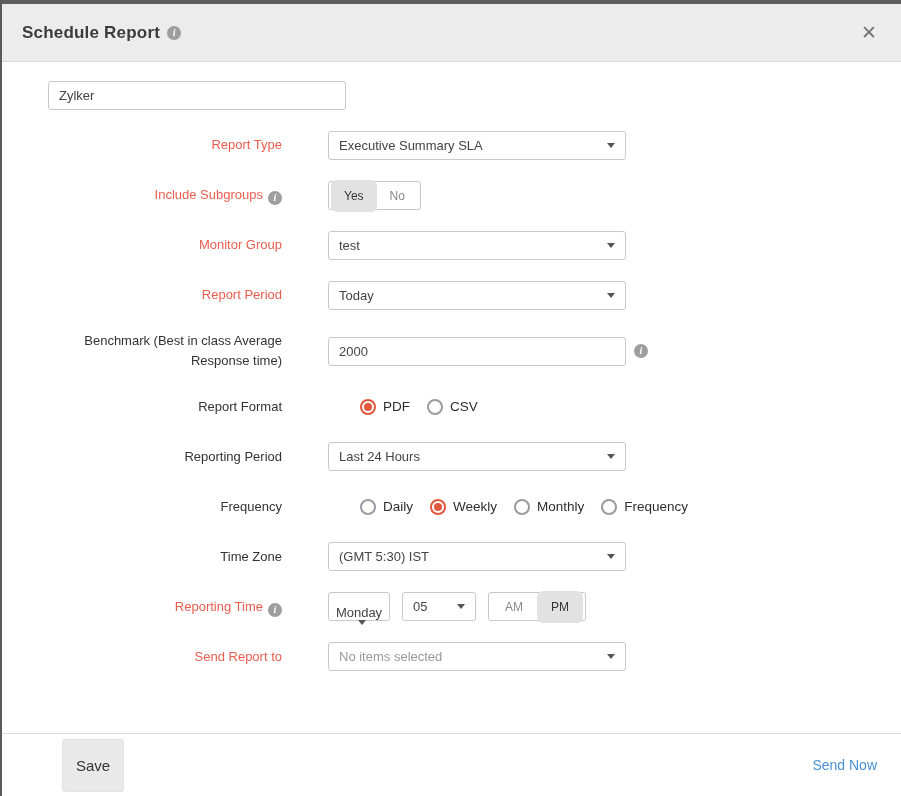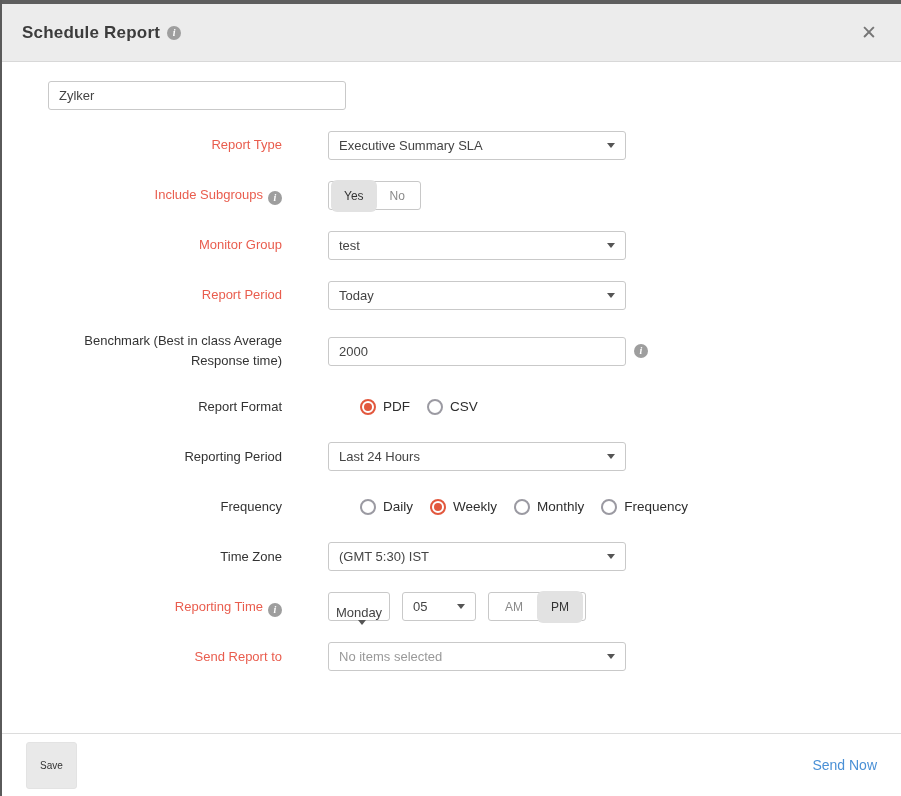--- a/index.html
+++ b/index.html
@@ -70,21 +70,21 @@
   .radio.sel::after { content:''; position:absolute; left:2px; top:2px; right:2px; bottom:2px; border-radius:50%; background:#e2583e; }
 
   .benchmark-info { margin-left:8px; }
 
   .modal-footer {
     height:63px; flex-shrink:0; border-top:1px solid #dcdcdc; background:#fff;
     display:flex; align-items:center; justify-content:space-between; padding:0 24px;
   }
   .save-btn {
     background:#e9e9e9; border:1px solid #e3e3e3; border-radius:3px;
-    padding:17px 13px; font-family:"Liberation Sans",sans-serif; font-size:10px; color:#333; cursor:pointer;
+    padding:17px 13px; font-family:"Liberation Sans",sans-serif; font-size:15px; color:#333; cursor:pointer;margin-left:36px;
   }
   .send-now { color:#4a90d6; font-size:14px; cursor:pointer; text-decoration:none; }
 </style>
 </head>
 <body>
 
 <div class="top-strip"></div>
 <div class="left-strip"></div>
 
 <div class="modal">

